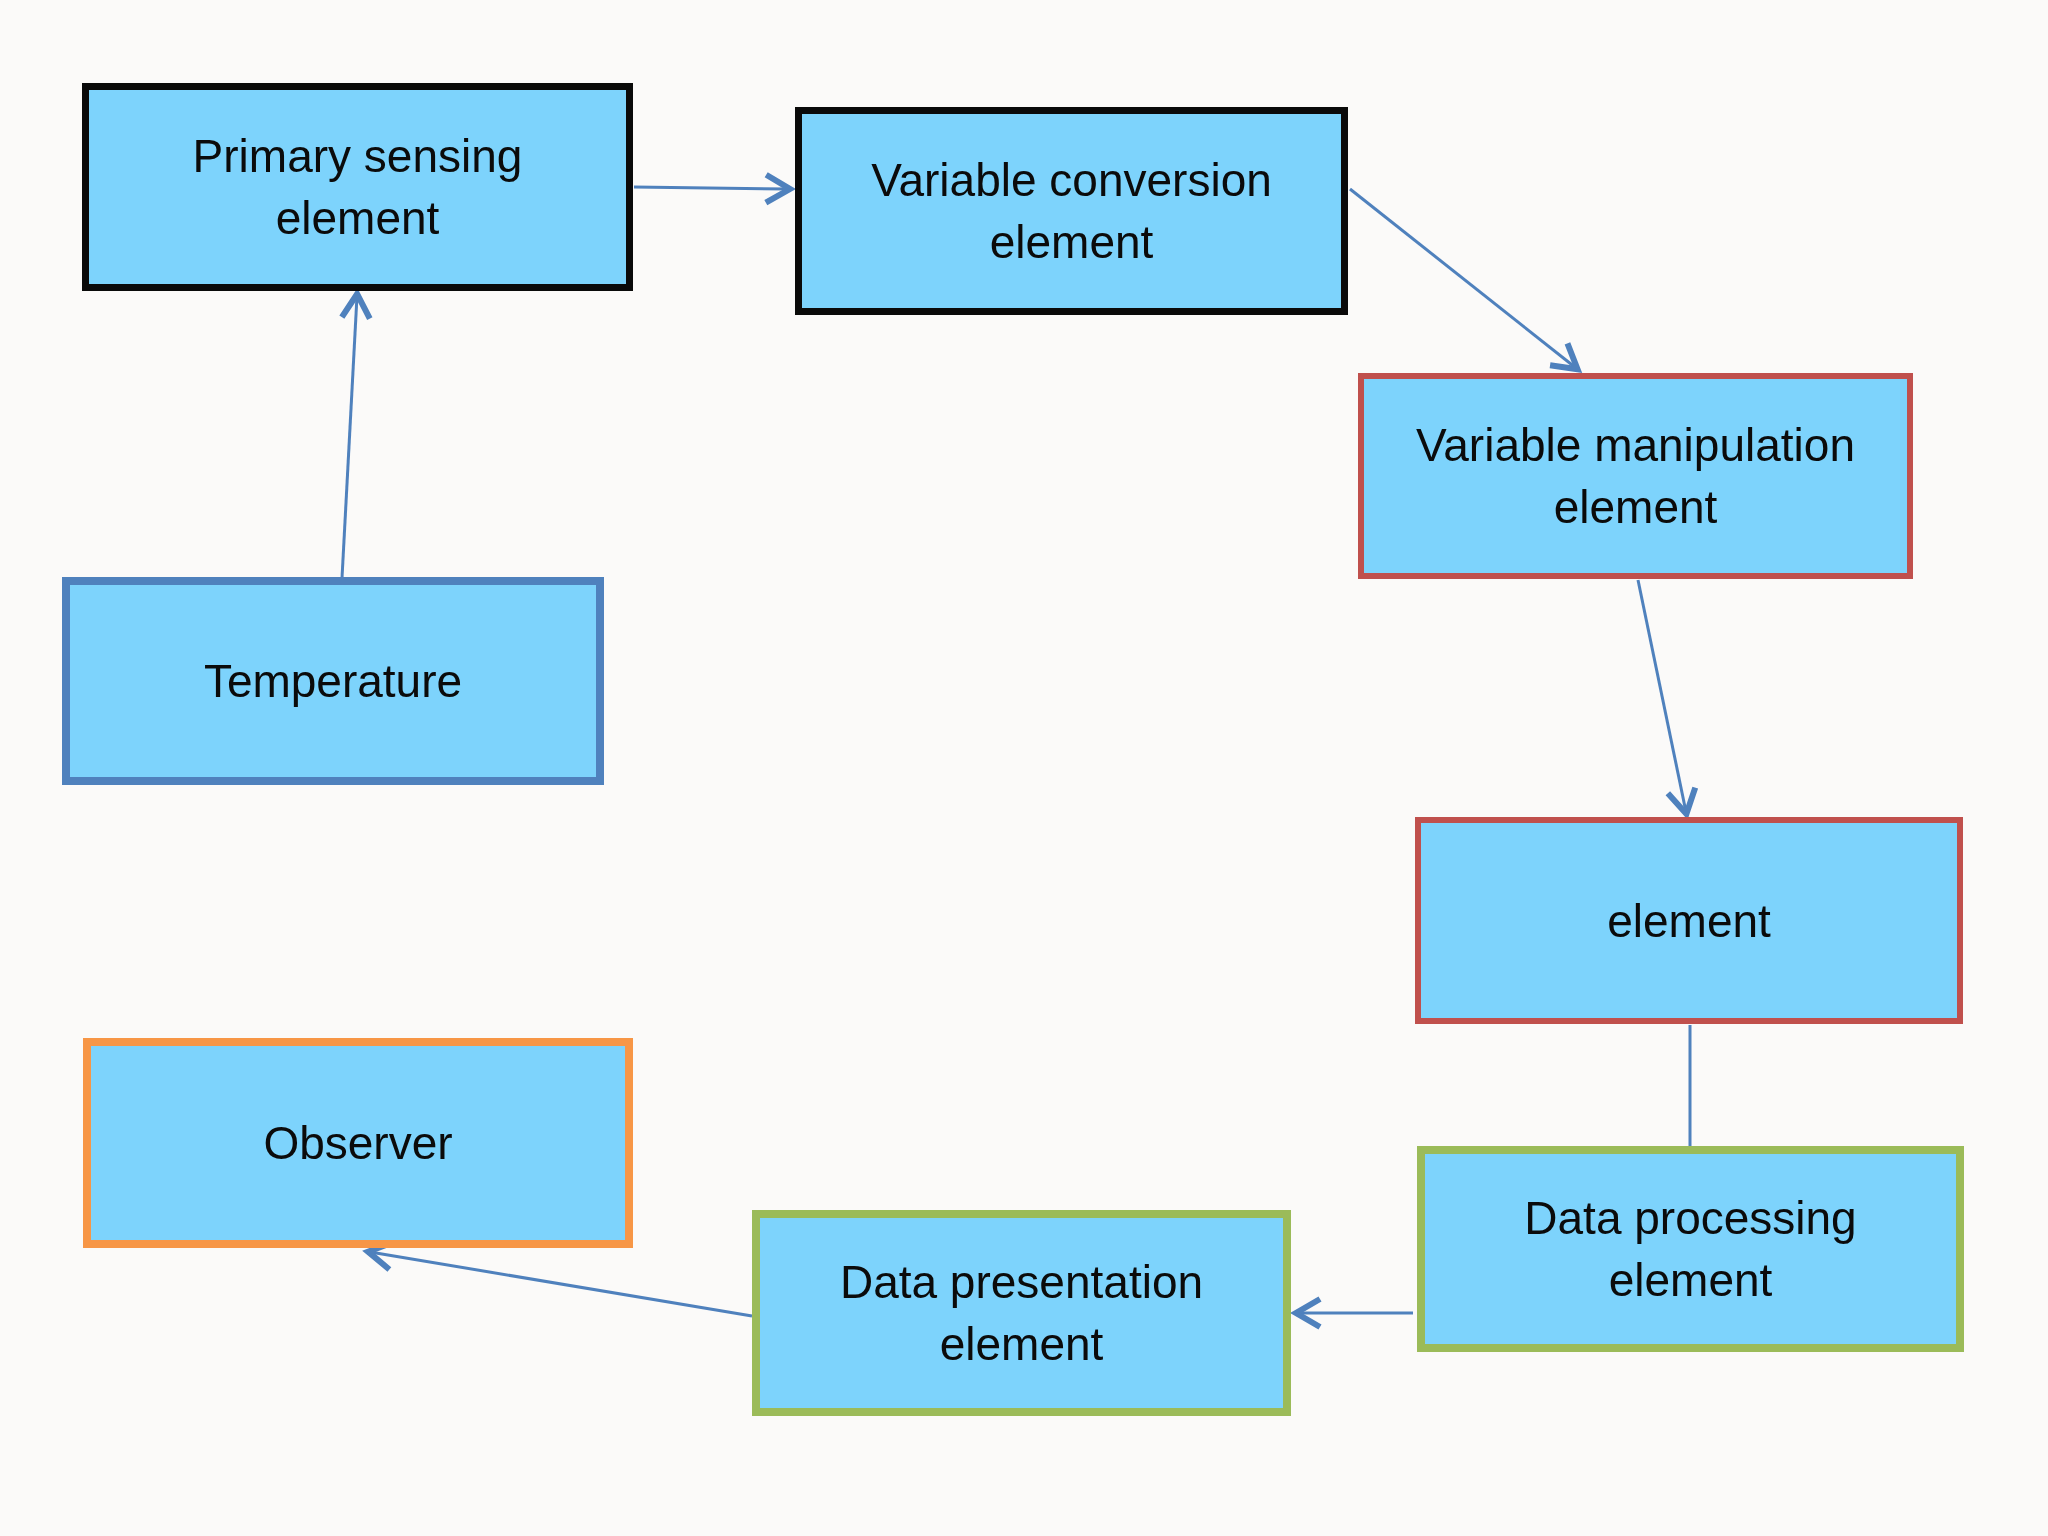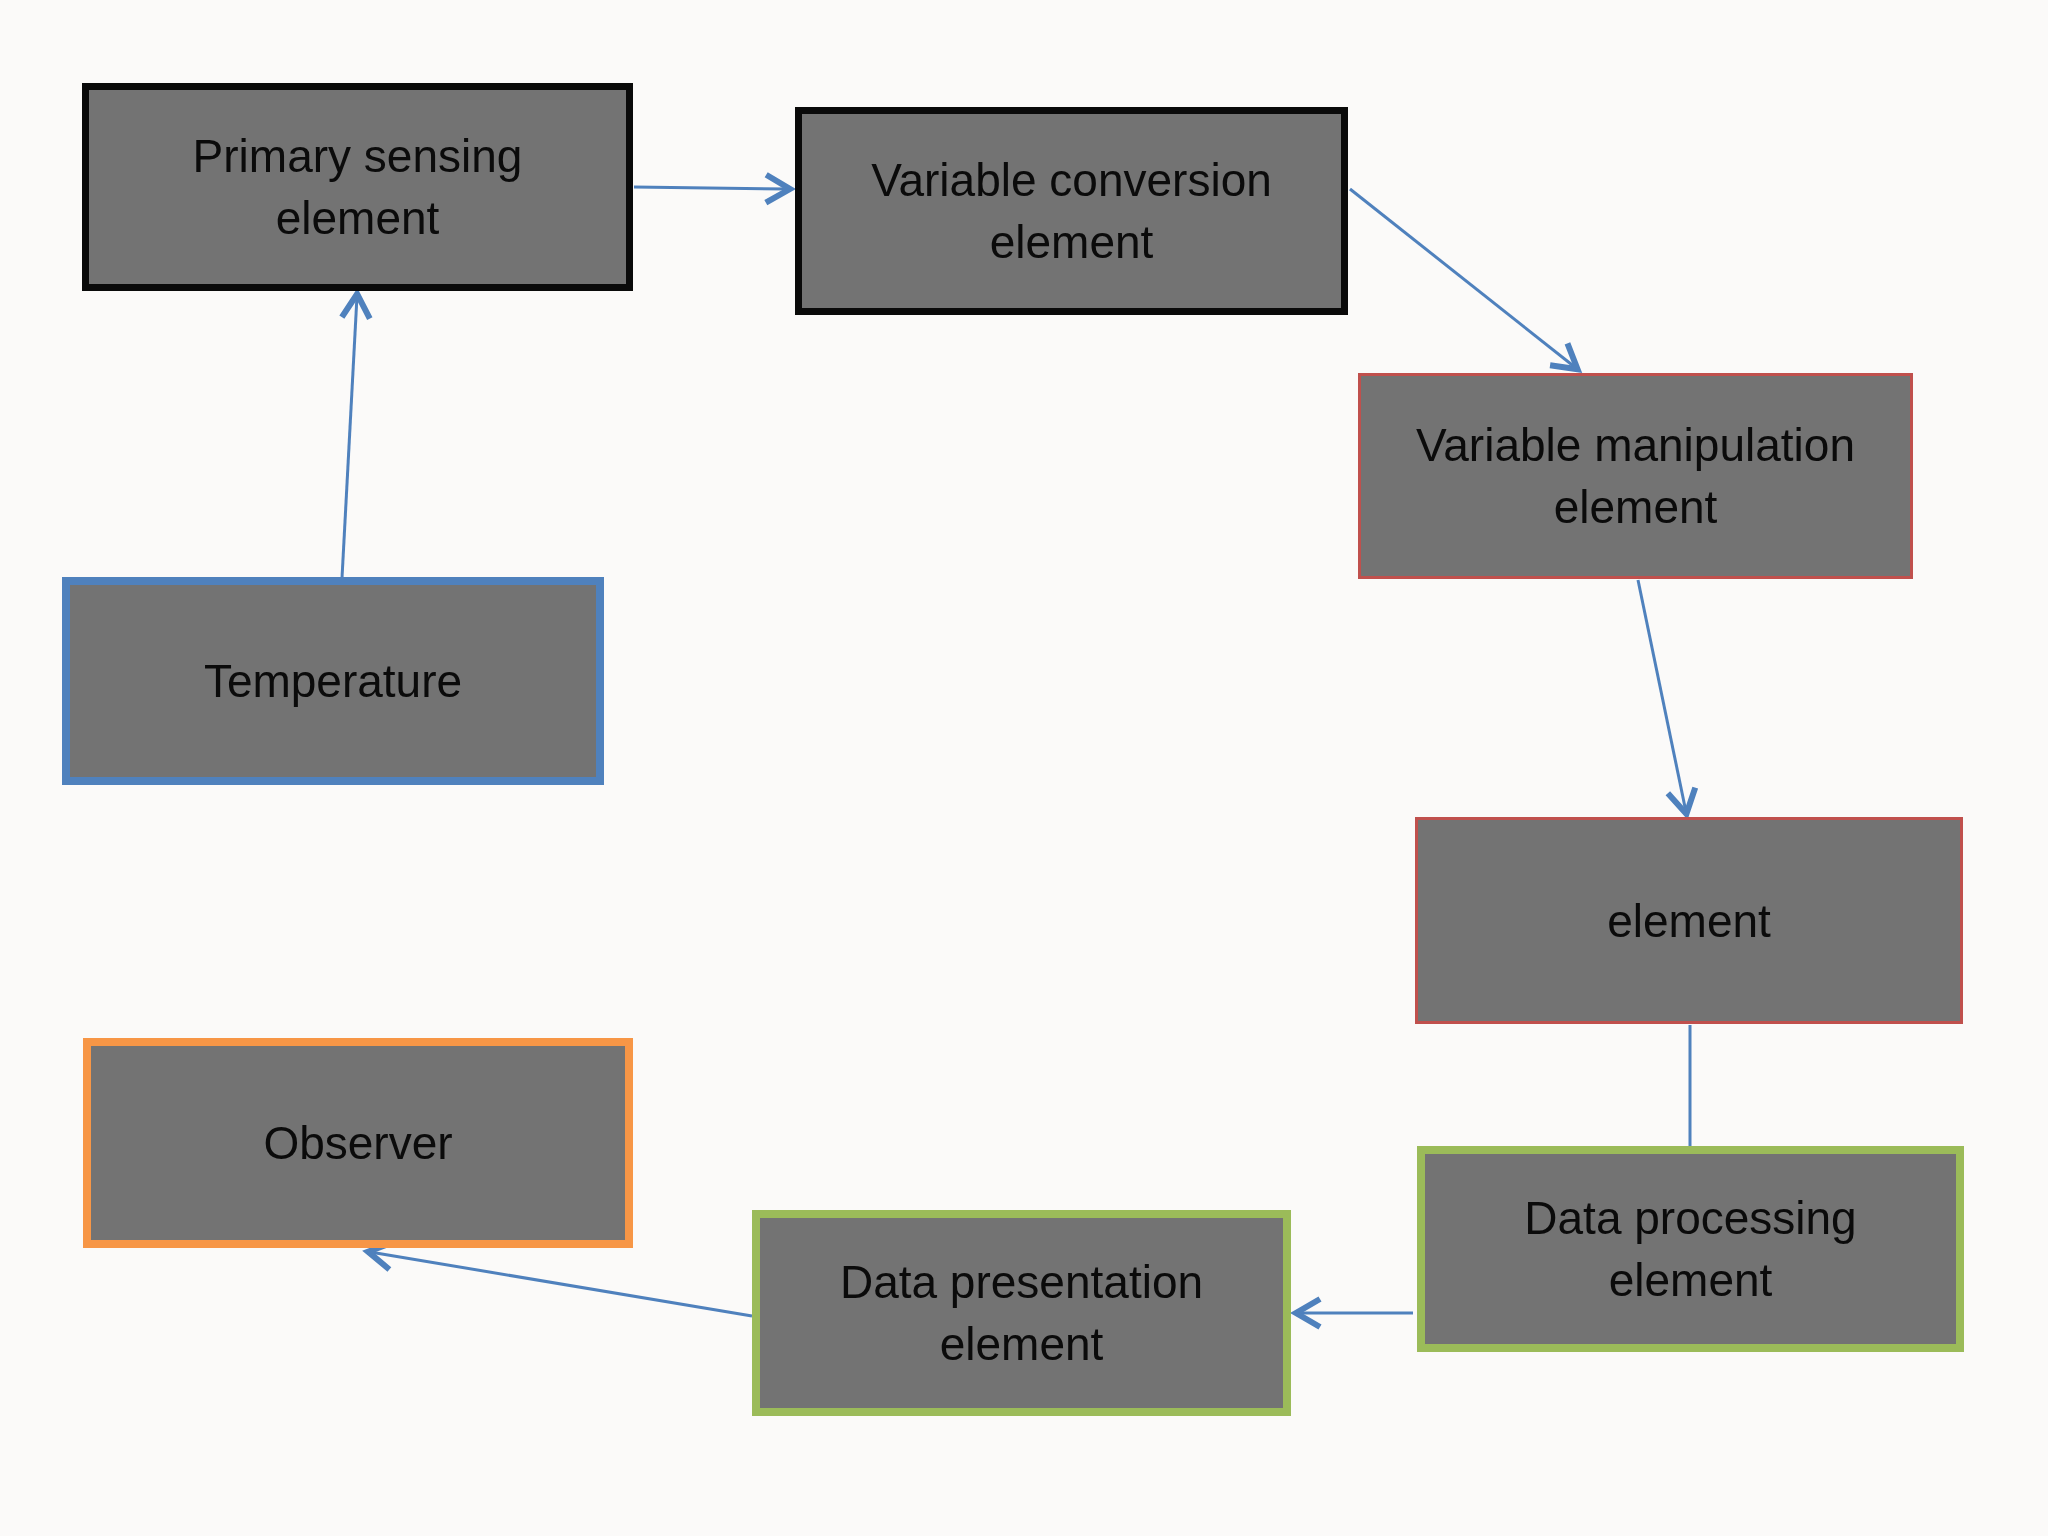--- a/index.html
+++ b/index.html
@@ -11,37 +11,37 @@
     position: relative;
     width: 2048px;
     height: 1536px;
     background: #fbfaf9;
     overflow: hidden;
     font-family: "Liberation Sans", "DejaVu Sans", sans-serif;
   }
   .node {
     position: absolute;
     box-sizing: border-box;
-    background: #737373;
+    background: #7dd3fc;
     display: flex;
     flex-direction: column;
     align-items: center;
     justify-content: center;
     text-align: center;
     color: #0b0b0b;
     font-size: 46px;
     line-height: 62px;
     z-index: 2;
   }
   .node .line {
     display: block;
     white-space: nowrap;
   }
   .border-black  { border: 7px solid #0a0a0a; }
-  .border-red    { border: 3px solid #22c55e; }
+  .border-red    { border: 6px solid #22c55e; }
   .border-green  { border: 8px solid #9bbb59; }
   .border-orange { border: 8px solid #f79646; }
   .border-blue   { border: 8px solid #4f81bd; }
 
   
   .b-primary       { left:   82px; top:   83px; width: 551px; height: 208px; }
   .b-conversion    { left:  795px; top:   83px; width: 553px; height: 208px; margin-top: 24px; }
   .b-manipulation  { left: 1358px; top:  373px; width: 555px; height: 206px; }
   .b-transmission  { left: 1415px; top:  817px; width: 548px; height: 207px; }
   .b-processing    { left: 1417px; top: 1146px; width: 547px; height: 206px; }

